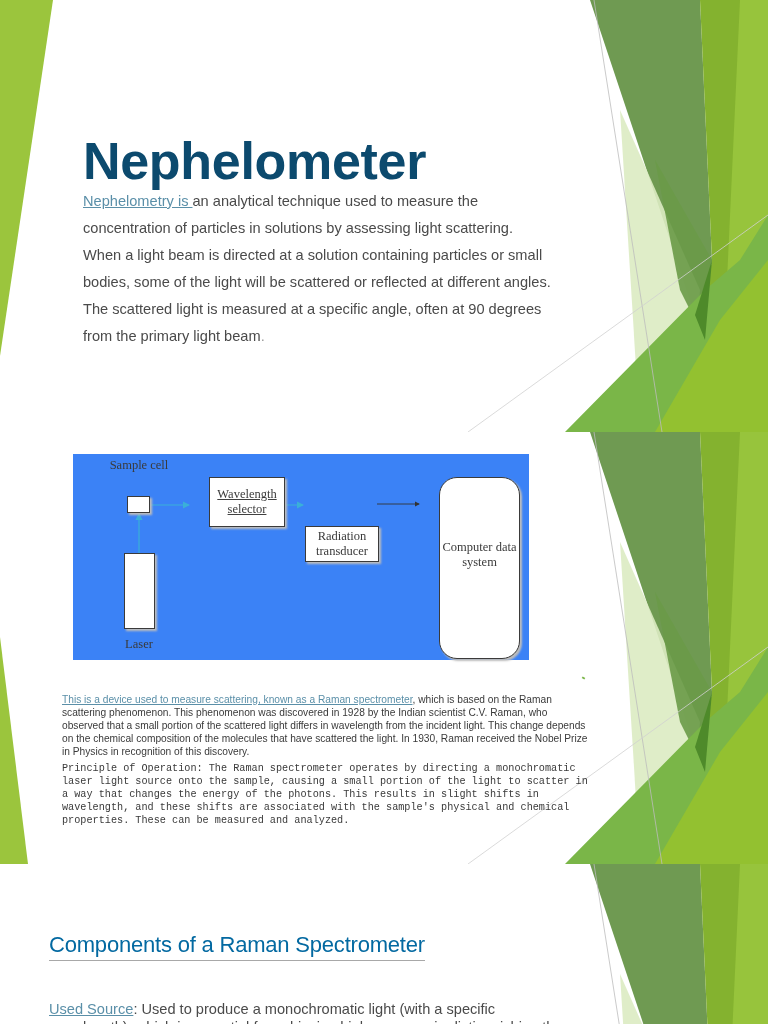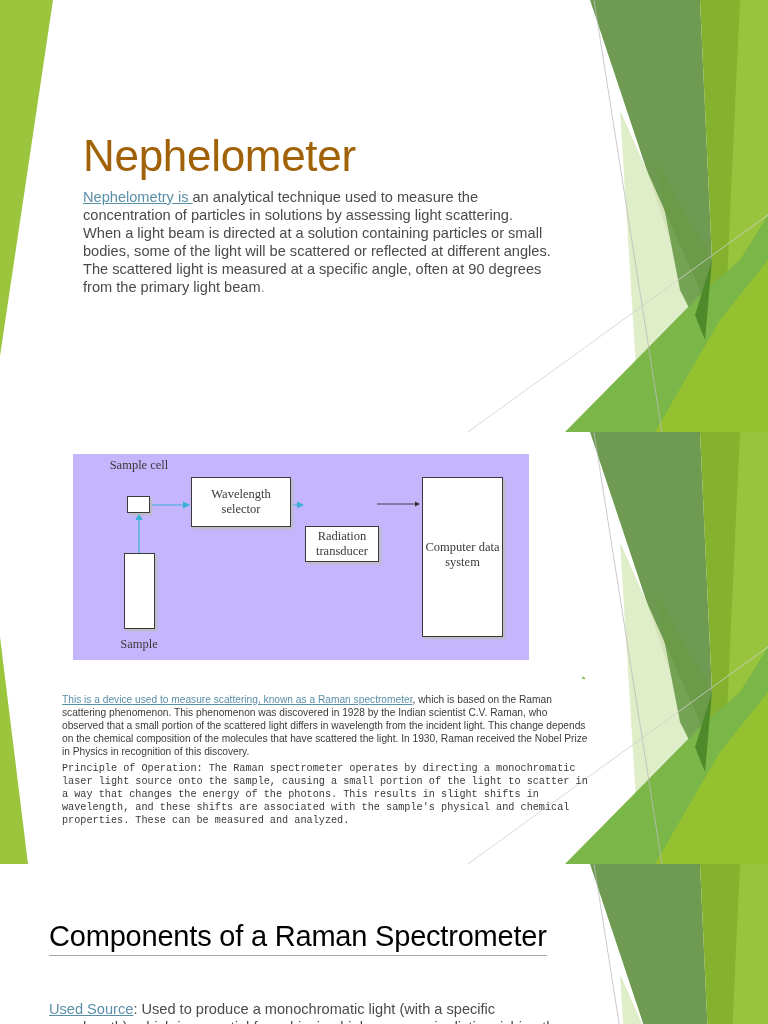--- a/index.html
+++ b/index.html
@@ -7,38 +7,38 @@
     body { font-family: "Liberation Sans", sans-serif; color: #404040; }
 
     .slide { position: absolute; left: 0; width: 768px; height: 432px; background: #ffffff; overflow: hidden; }
     .slide-1 { top: 0; }
     .slide-2 { top: 432px; }
     .slide-3 { top: 864px; }
 
     .deco { position: absolute; left: 0; top: 0; width: 768px; height: 432px; pointer-events: none; }
 
     
-    .s1-title { position: absolute; left: 83px; top: 131px; font-size: 44px; color: #a16207; letter-spacing: -0.3px; font-weight: normal; }
-    .s1-body { position: absolute; left: 83px; top: 188px; width: 470px; font-size: 14.6px; line-height: 18px; color: #4a4a4a; }
+    .s1-title { position: absolute; left: 83px; top: 131px; font-size: 52px; color: #0c4a6e; letter-spacing: -0.3px; font-weight: bold; }
+    .s1-body { position: absolute; left: 83px; top: 188px; width: 470px; font-size: 14.6px; line-height: 27px; color: #4a4a4a; }
     .link { color: #5a8fa8; text-decoration: underline; text-decoration-color: #5a8fa8; }
     .body-end { color: #9a9a9a; }
 
     
-    .diagram { position: absolute; left: 73px; top: 22px; width: 456px; height: 206px; background: #c4b5fd; }
+    .diagram { position: absolute; left: 73px; top: 22px; width: 456px; height: 206px; background: #3b82f6; }
     .dg-box { position: absolute; background: #fff; border: 1.3px solid #3a3a3a; box-shadow: 2px 2px 2px #bdbdbd; }
     .dg-text { position: absolute; font-family: "Liberation Serif", serif; font-size: 12.5px; color: #3a3a3a; text-align: center; line-height: 15px; }
     .dg-inner { display: flex; align-items: center; justify-content: center; height: 100%; text-align: center; font-family: "Liberation Serif", serif; font-size: 12.5px; line-height: 15px; color: #3a3a3a; }
 
     .s2-para { position: absolute; left: 62px; width: 528px; font-size: 10.2px; line-height: 13.1px; color: #3a3a3a; }
     .s2-para-1 { top: 232px; margin-top: 29px; }
     .s2-para-2 { top: 330px; font-family: Liberation Mono, monospace; }
     .tick-mark { position: absolute; left: 582px; top: 245px; width: 3px; height: 2px; background: #7ab648; transform: rotate(30deg); }
 
     
-    .s3-title { position: absolute; left: 49px; top: 56px; font-size: 29px; color: #000000; font-weight: normal; letter-spacing: -0.2px; border-bottom: 1px solid #a8a8a8; padding-bottom: 2px; }
+    .s3-title { position: absolute; left: 49px; top: 68px; font-size: 22px; color: #0369a1; font-weight: normal; letter-spacing: -0.2px; border-bottom: 1px solid #a8a8a8; padding-bottom: 2px; }
     .s3-body { position: absolute; left: 49px; top: 136px; width: 530px; font-size: 14.6px; line-height: 18.4px; color: #4a4a4a; }
   </style>
 </head>
 <body>
 
 <section class="slide slide-1">
   <svg class="deco" viewBox="0 0 768 432" preserveAspectRatio="none">
 
     <polygon points="0,0 53,0 0,356" fill="#9bc53d"></polygon>
 
@@ -89,31 +89,31 @@
       <line x1="66" y1="99" x2="66" y2="60" stroke="#3ab0d8" stroke-width="1.2" marker-end="url(#ab)"></line>
       <line x1="78" y1="51" x2="116" y2="51" stroke="#3ab0d8" stroke-width="1.2" marker-end="url(#ab)"></line>
       <line x1="187" y1="51" x2="230" y2="51" stroke="#3ab0d8" stroke-width="1.2" marker-end="url(#ab)"></line>
       <line x1="304" y1="50" x2="346" y2="50" stroke="#333" stroke-width="0.9" marker-end="url(#ak)"></line>
     </svg>
 
     <div class="dg-text" style="left:36px;top:4px;width:60px;">Sample cell</div>
     <div class="dg-box" style="left:54px;top:42px;width:23px;height:17px;"></div>
 
     <div class="dg-box" style="left:51px;top:99px;width:31px;height:76px;"></div>
-    <div class="dg-text" style="left:36px;top:183px;width:60px;">Sample</div>
+    <div class="dg-text" style="left:36px;top:183px;width:60px;">Laser</div>
 
-    <div class="dg-box" style="left:118px;top:23px;width:100px;height:50px;">
+    <div class="dg-box" style="left:136px;top:23px;width:76px;height:50px;text-decoration:underline;">
       <div class="dg-inner">Wavelength selector</div>
     </div>
 
     <div class="dg-box" style="left:232px;top:34px;width:74px;height:36px;margin-top:38px;">
       <div class="dg-inner">Radiation transducer</div>
     </div>
 
-    <div class="dg-box" style="left:349px;top:23px;width:81px;height:160px;">
+    <div class="dg-box" style="left:366px;top:23px;width:81px;height:182px;border-radius:18px;">
       <div class="dg-inner" style="align-items:flex-start;padding-top:62px;">Computer data system</div>
     </div>
   </div>
 
   <p class="s2-para s2-para-1"><a class="link" href="#">This is a device used to measure scattering, known as a Raman spectrometer</a><span>, which is based on the Raman scattering phenomenon. This phenomenon was discovered in 1928 by the Indian scientist C.V. Raman, who observed that a small portion of the scattered light differs in wavelength from the incident light. This change depends on the chemical composition of the molecules that have scattered the light. In 1930, Raman received the Nobel Prize in Physics in recognition of this discovery.</span></p>
   <div class="tick-mark"></div>
 
   <p class="s2-para s2-para-2">Principle of Operation: The Raman spectrometer operates by directing a monochromatic laser light source onto the sample, causing a small portion of the light to scatter in a way that changes the energy of the photons. This results in slight shifts in wavelength, and these shifts are associated with the sample's physical and chemical properties. These can be measured and analyzed.</p>
 </section>
 

